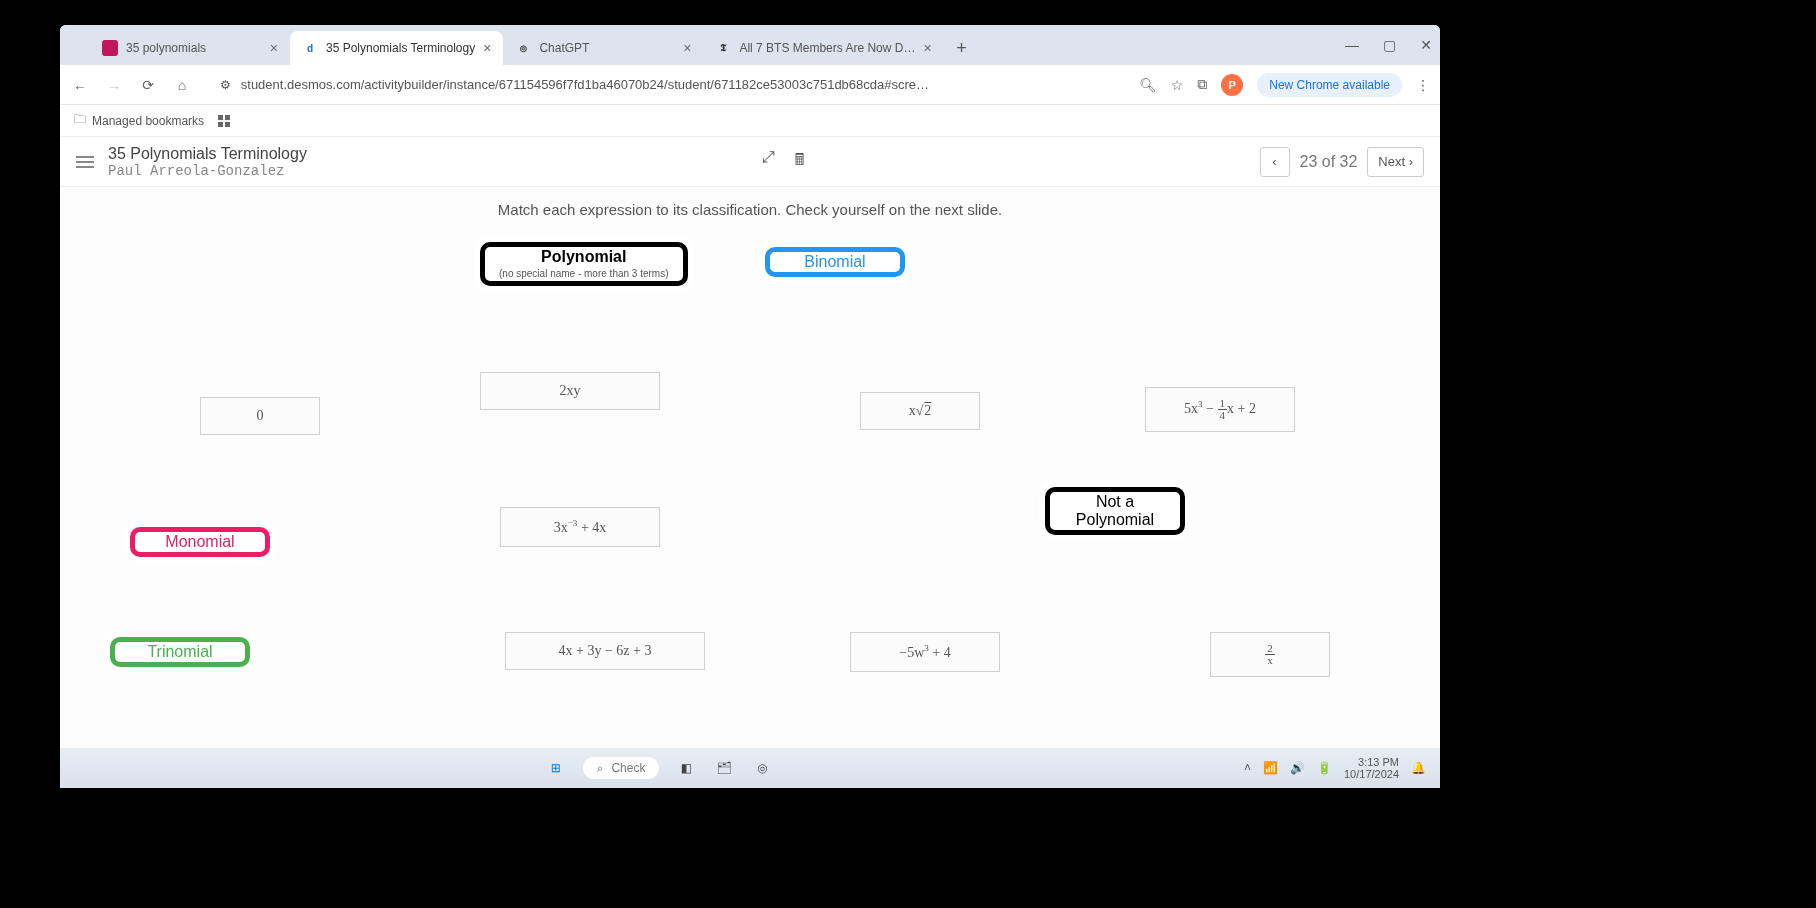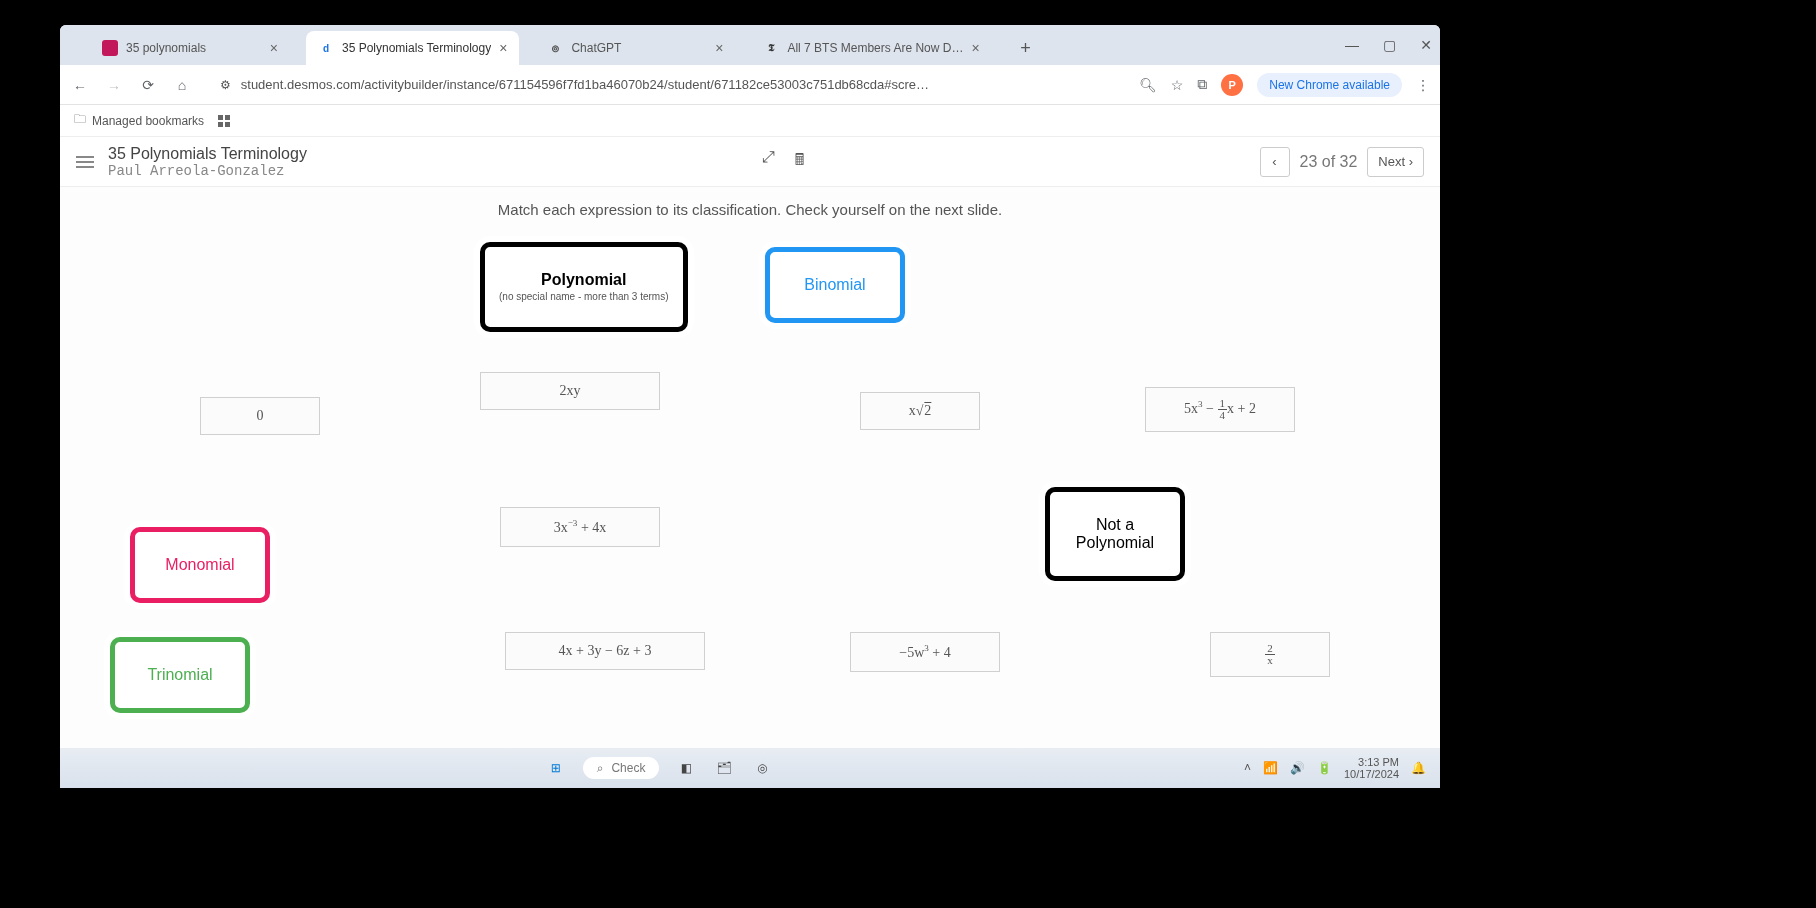--- a/index.html
+++ b/index.html
@@ -23,21 +23,21 @@
     display: flex;
     flex-direction: column;
   }
   
   .tabstrip {
     height: 40px;
     background: #dde4ee;
     display: flex;
     align-items: flex-end;
     padding-left: 30px;
-    gap: 16px;
+    gap: 0;
     position: relative;
   }
   .win-controls {
     position: absolute;
     right: 8px;
     top: 0;
     height: 40px;
     display: flex;
     align-items: center;
     gap: 24px;
@@ -146,21 +146,21 @@
   .instruction {
     position:absolute; left:50%; transform:translateX(-50%); top:14px;
     font-size:15px; color:#555; white-space:nowrap;
   }
   .card {
     position:absolute; background:#fff; display:flex; flex-direction:column;
     align-items:center; justify-content:center; text-align:center;
     cursor:grab;
   }
   .cat-card {
-    border:5px solid; border-radius:10px; padding:24px 14px;
+    border:5px solid; border-radius:10px; padding:1px 14px;
     font-size:16px; font-weight:500; min-width:140px;
     box-shadow: 0 0 0 6px rgba(255,255,255,0.8);
   }
   .cat-sub { font-size:10px; color:#555; font-weight:normal; margin-top:2px; line-height:1.2; }
   .expr-card {
     border:1px solid #d0d0d0; background:#fbfbfb;
     font-size:14px; color:#555; padding:10px 16px; min-width:120px;
     font-family: "Cambria Math", serif;
   }
   

